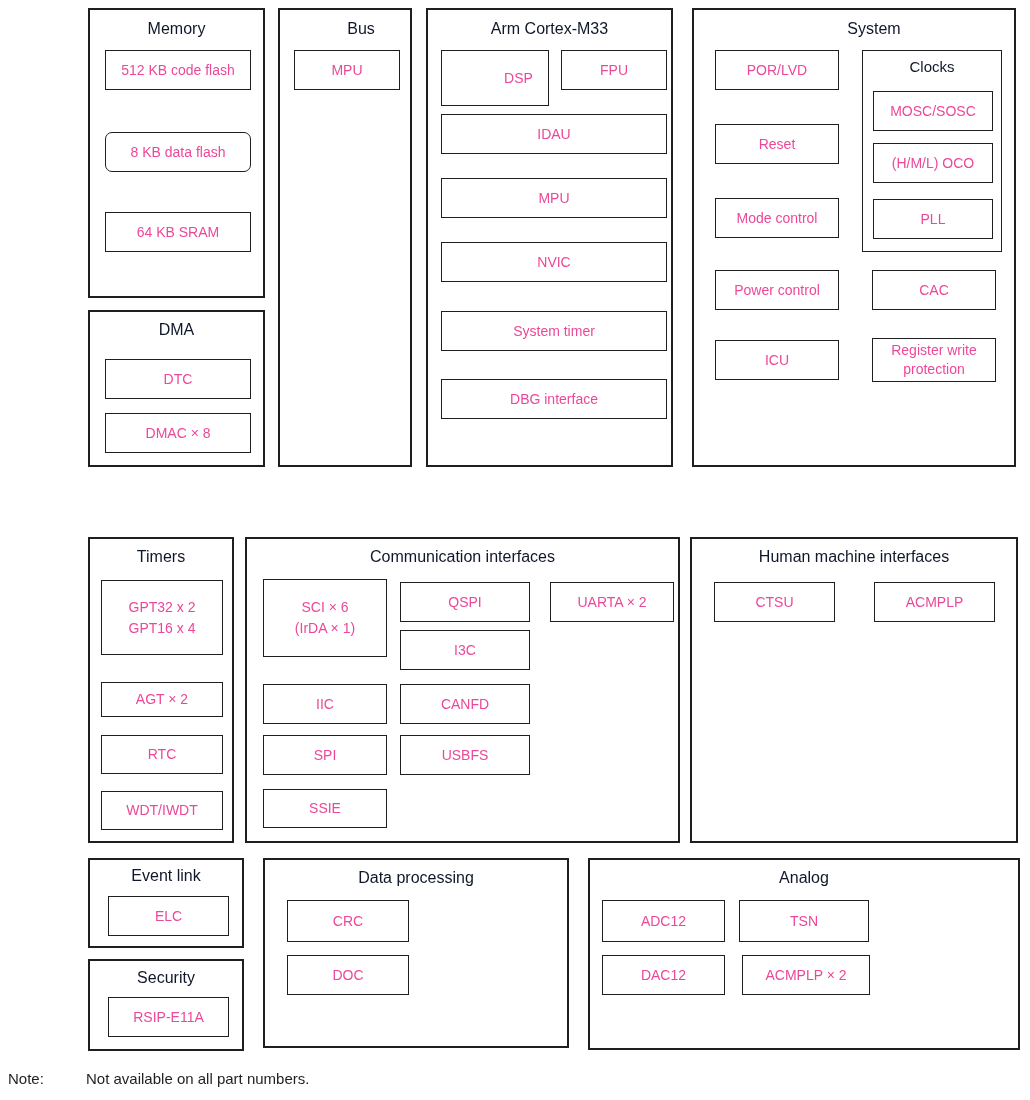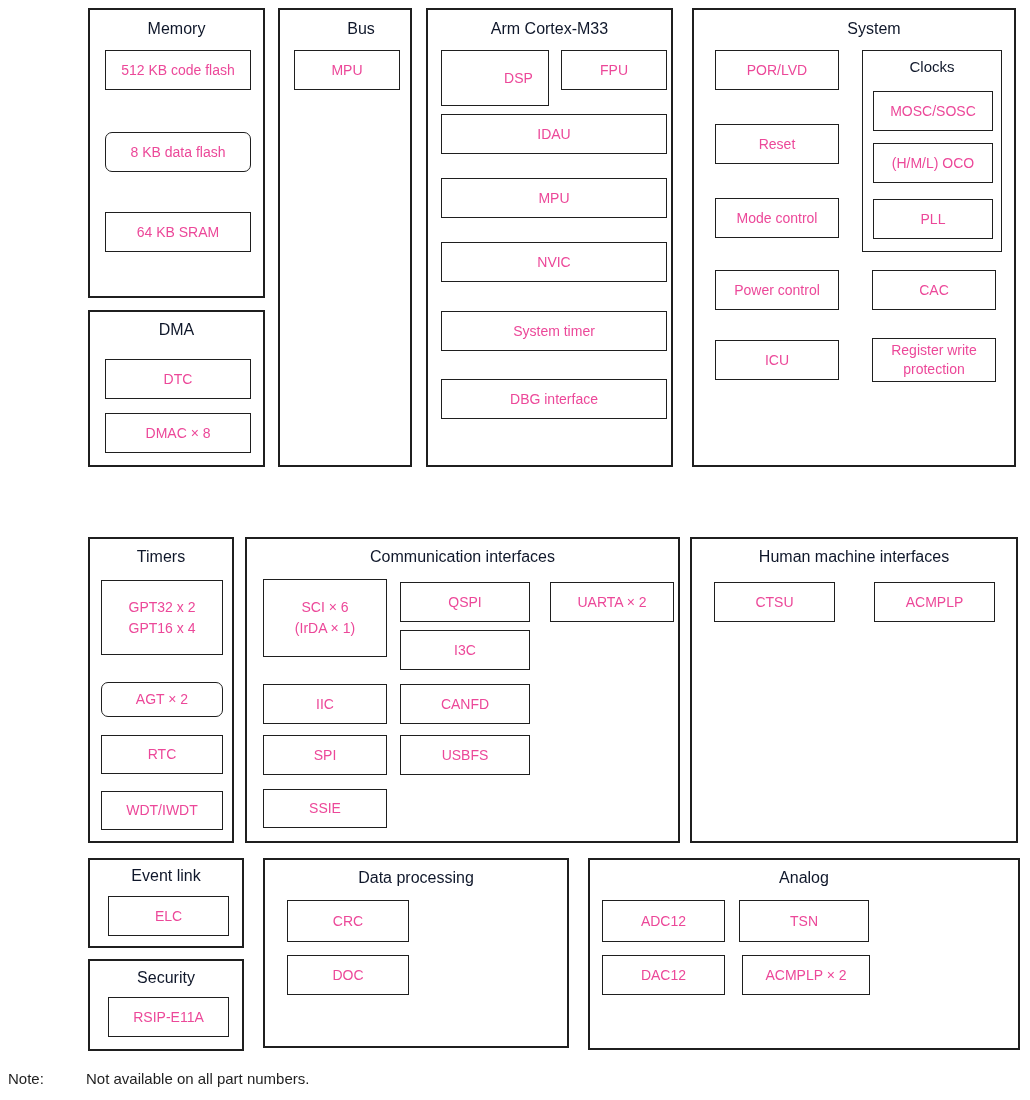--- a/index.html
+++ b/index.html
@@ -114,21 +114,21 @@
     <div class="box" style="left:178px; top:260px; width:124px; height:40px;">CAC</div>
     <div class="box" style="left:178px; top:328px; width:124px; height:44px; line-height:19px; padding:0 16px;">Register write protection</div>
   </div>
 
   <div class="group" style="left:88px; top:537px; width:146px; height:306px;">
     <div class="group-title" style="top:8px;">Timers</div>
     <div class="box" style="left:11px; top:41px; width:122px; height:75px;">
       <span>GPT32 x 2</span>
       <span>GPT16 x 4</span>
     </div>
-    <div class="box" style="left:11px; top:143px; width:122px; height:35px;border-radius:7px;">AGT × 2</div>
+    <div class="box" style="left:11px; top:143px; width:122px; height:35px;">AGT × 2</div>
     <div class="box" style="left:11px; top:196px; width:122px; height:39px;">RTC</div>
     <div class="box" style="left:11px; top:252px; width:122px; height:39px;">WDT/IWDT</div>
   </div>
 
   <div class="group" style="left:245px; top:537px; width:435px; height:306px;">
     <div class="group-title" style="top:8px;">Communication interfaces</div>
     <div class="box" style="left:16px; top:40px; width:124px; height:78px;">
       <span>SCI × 6</span>
       <span>(IrDA × 1)</span>
     </div>

